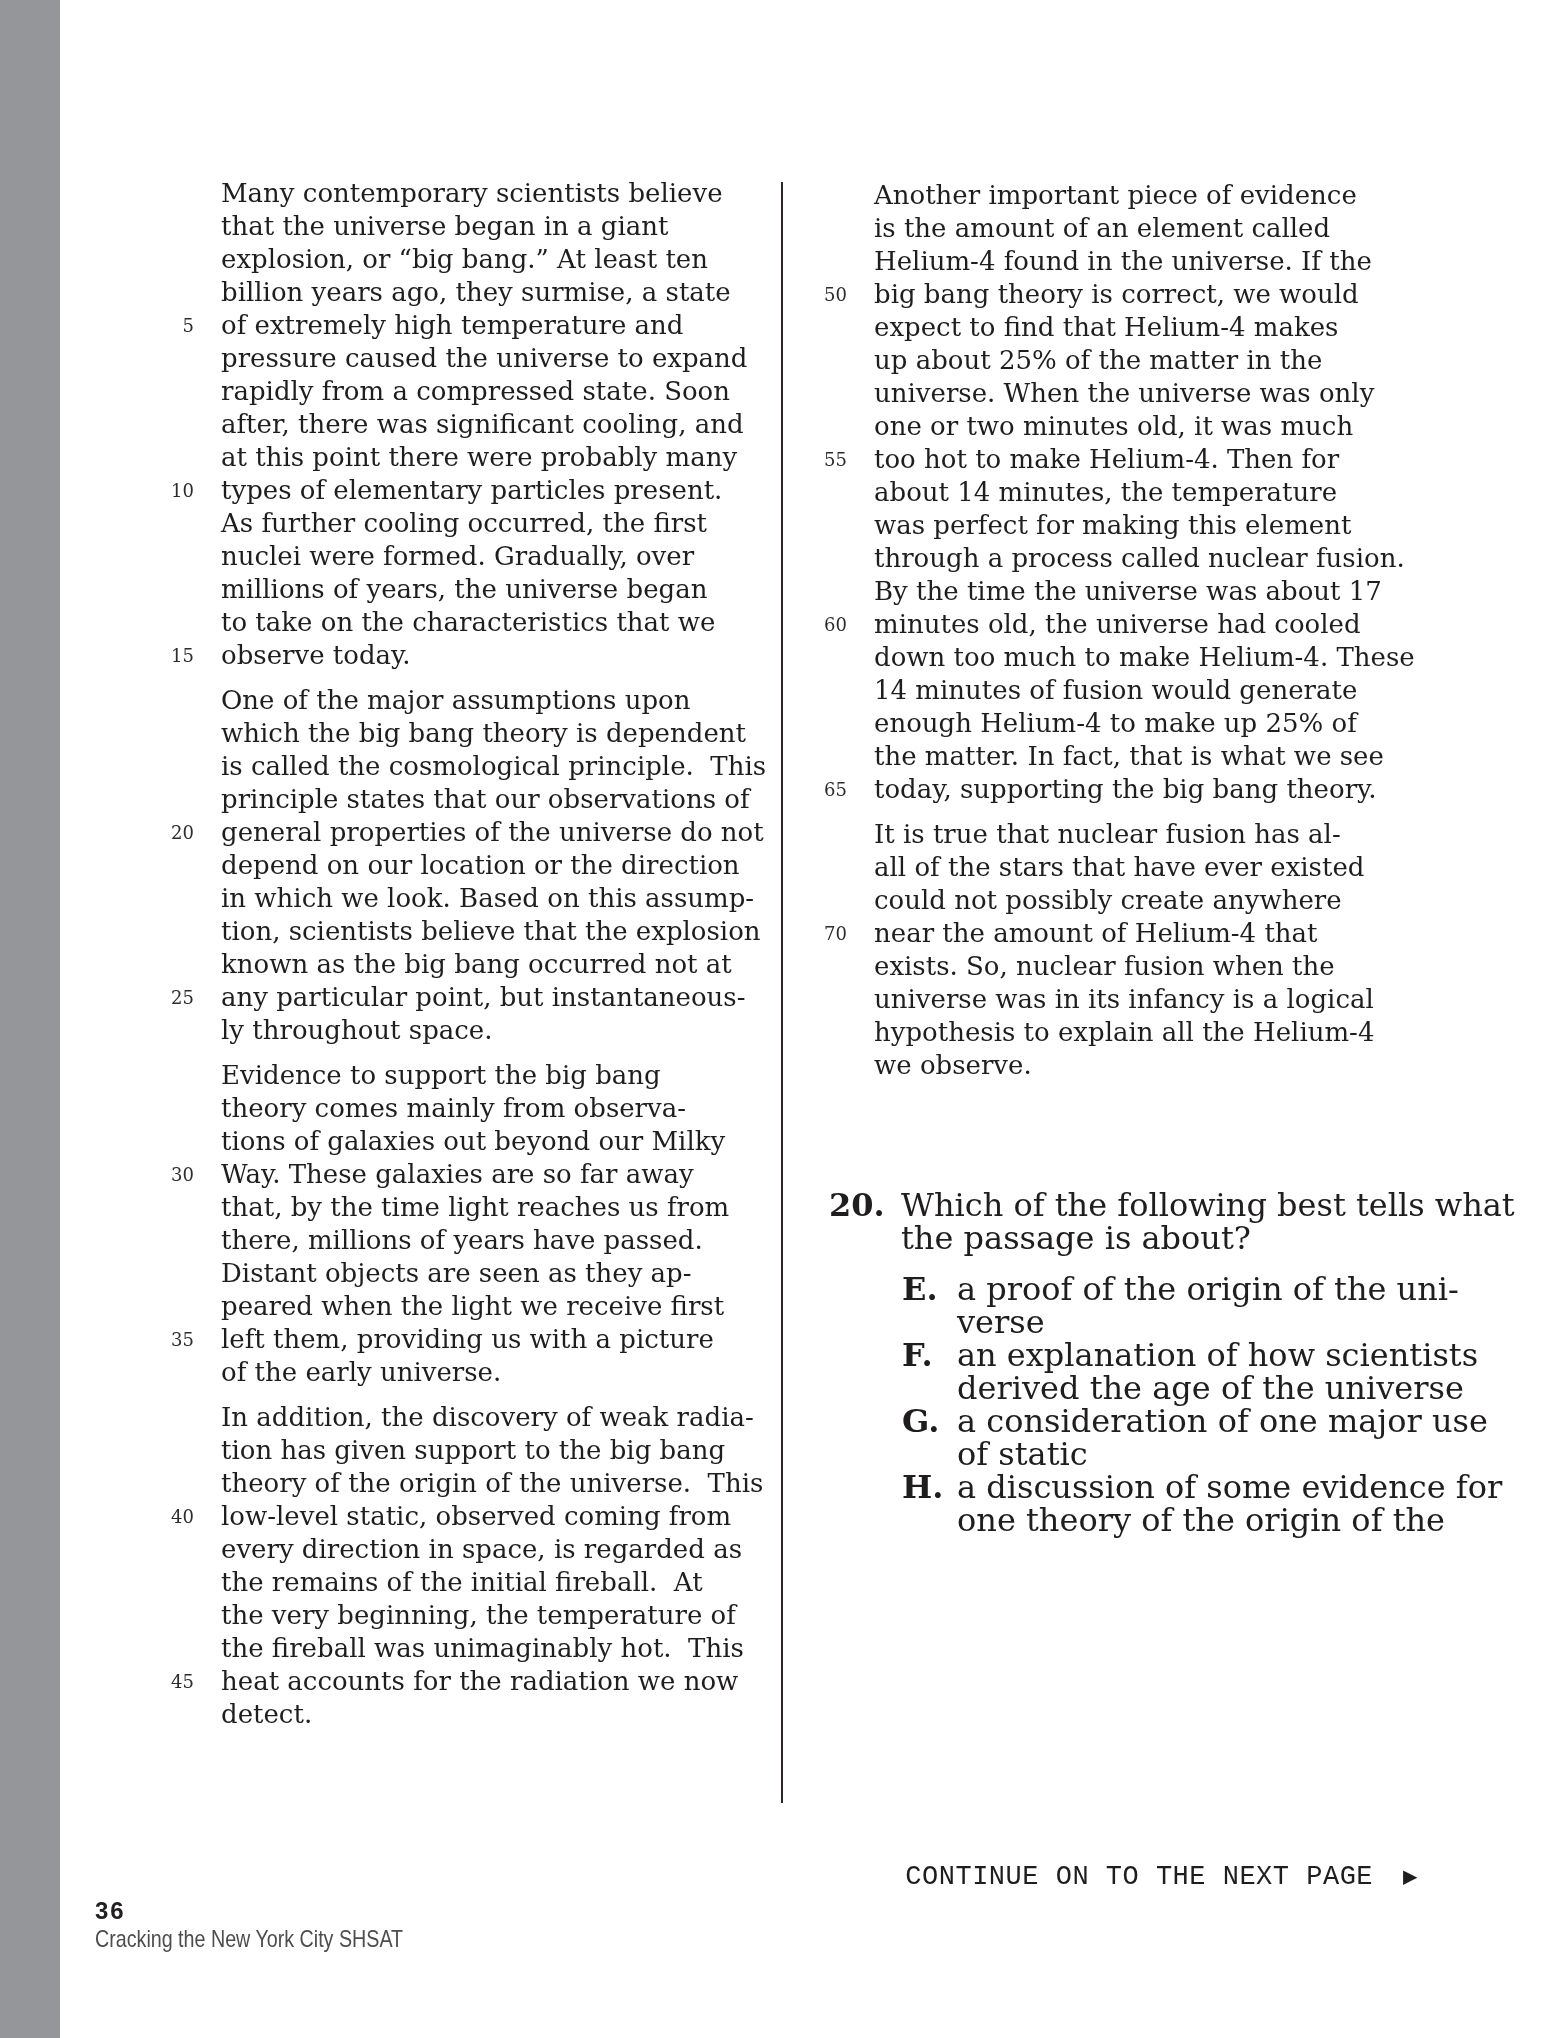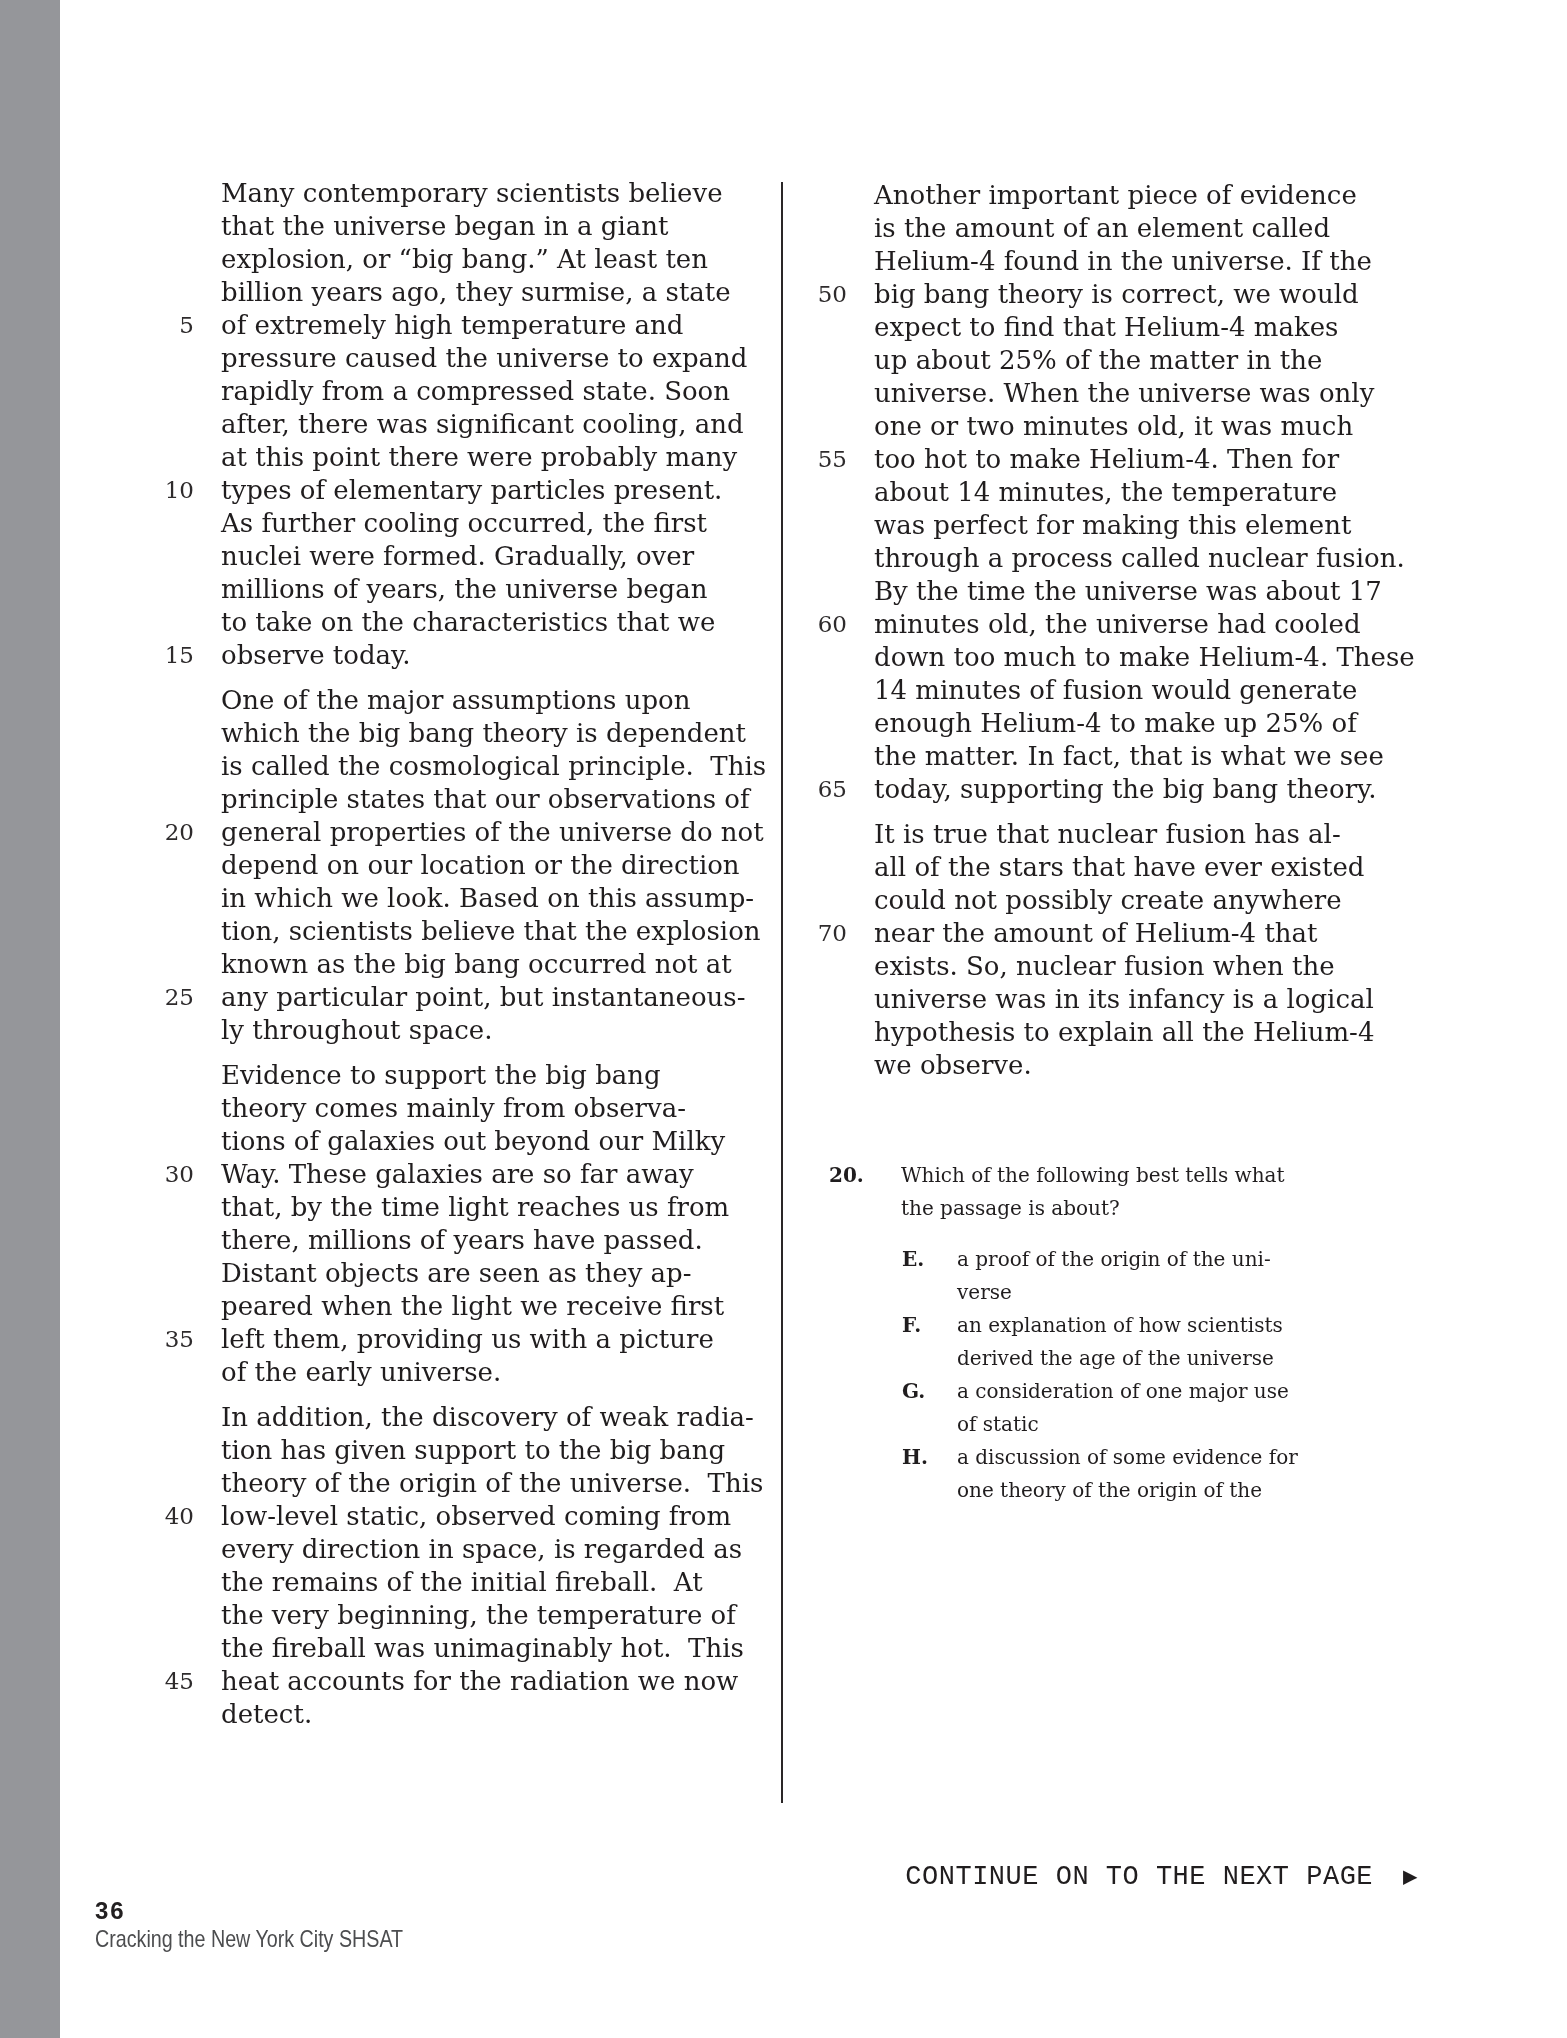--- a/index.html
+++ b/index.html
@@ -18,24 +18,24 @@
   .divider{position:absolute;left:781px;top:182px;width:2px;height:1621px;background:#2a2627;}
 
   .col{position:absolute;font-size:26px;line-height:33px;}
   .col-left{left:221px;top:177px;width:520px;}
   .col-right{left:874px;top:179px;width:520px;}
   .para{margin-top:12px;}
   .para:first-child{margin-top:0;}
   .line{position:relative;white-space:pre;height:33px;}
   .lineno{
     position:absolute;right:calc(100% + 27px);top:0;
-    font-size:23px;line-height:33px;color:#2e2b2c;white-space:nowrap;
-  }
-
-  .question{position:absolute;left:829px;top:1159px;width:570px;font-size:20px;line-height:33px;}
+    font-size:18px;line-height:33px;color:#2e2b2c;white-space:nowrap;
+  }
+
+  .question{position:absolute;left:829px;top:1189px;width:570px;font-size:32px;line-height:33px;}
   .q-head{position:relative;padding-left:72px;}
   .q-num{position:absolute;left:0;top:0;font-weight:bold;}
   .q-line{white-space:pre;height:33px;}
   .options{margin-top:18px;padding-left:73px;}
   .opt{position:relative;padding-left:55px;}
   .opt-letter{position:absolute;left:0;top:0;font-weight:bold;}
   .opt-line{white-space:pre;height:33px;}
 
   .continue{
     position:absolute;top:1862px;right:185px;

